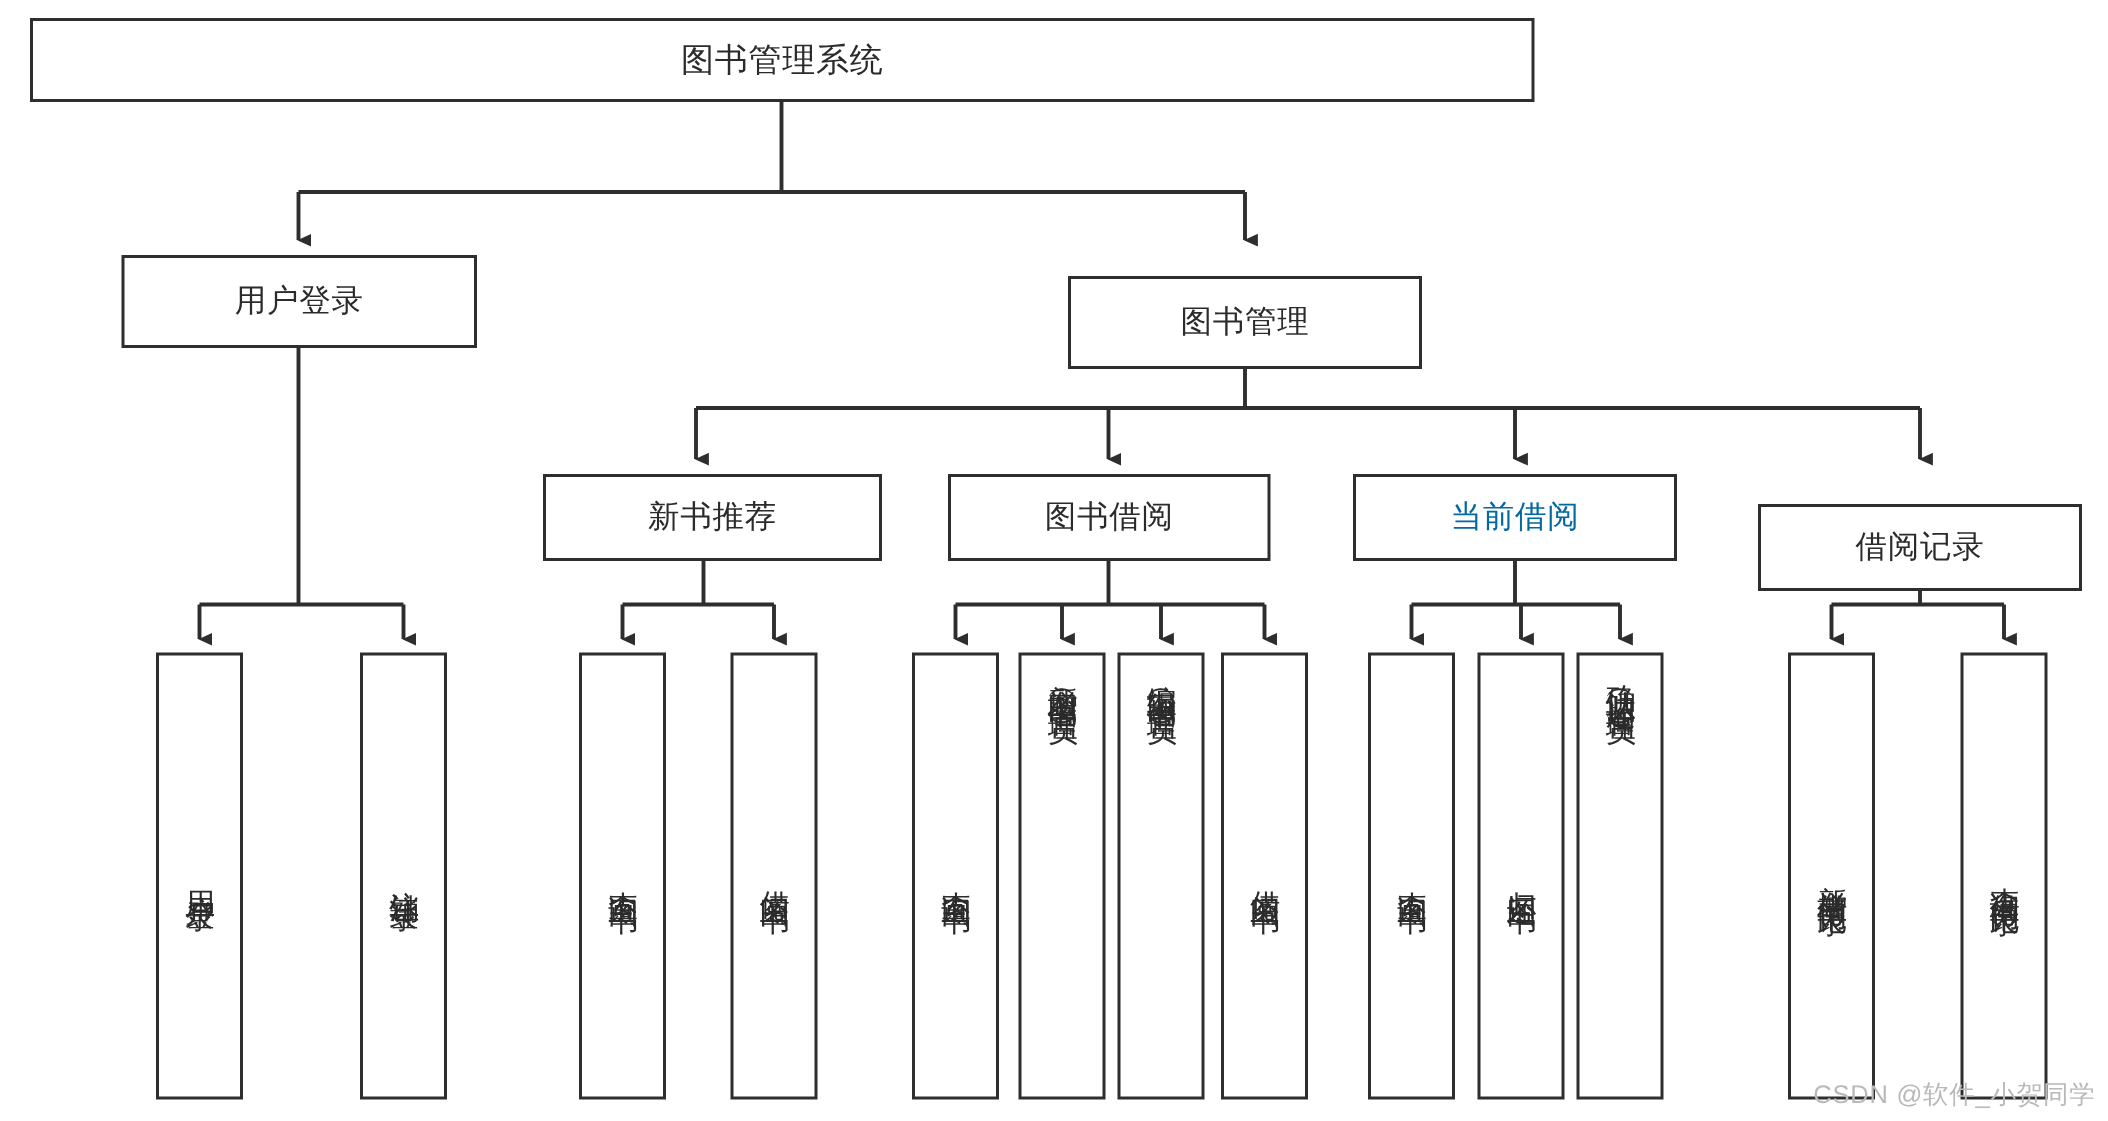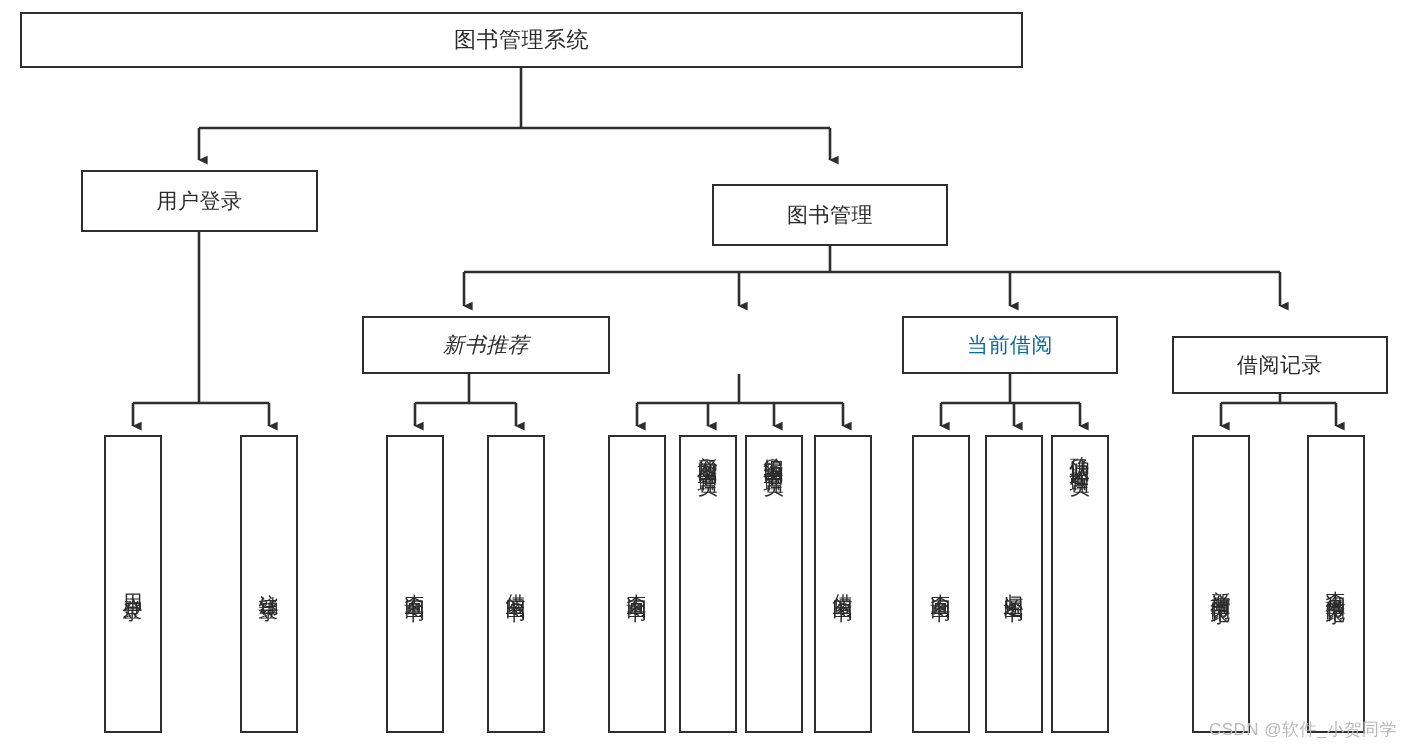--- a/index.html
+++ b/index.html
@@ -140,22 +140,25 @@
     <span class="label">图书管理系统</span>
   </div>
 
   <div class="node horiz" style="left: 81px; top: 170px; width: 237px; height: 62px; border-color: rgb(46, 46, 46); color: rgb(43, 43, 43);">
     <span class="label">用户登录</span>
   </div>
   <div class="node horiz" style="left: 712px; top: 184px; width: 236px; height: 62px; border-color: rgb(46, 46, 46); color: rgb(43, 43, 43);">
     <span class="label">图书管理</span>
   </div>
 
-  <div class="node horiz" style="left: 362px; top: 316px; width: 248px; height: 58px; border-color: rgb(46, 46, 46); color: rgb(43, 43, 43); font-style: italic;">
+  <div class="node horiz" style="left: 362px; top: 316px; width: 226px; height: 58px; border-color: rgb(46, 46, 46); color: rgb(43, 43, 43);">
     <span class="label">新书推荐</span>
+  </div>
+  <div class="node horiz" style="left: 632px; top: 316px; width: 215px; height: 58px; border-color: rgb(46, 46, 46); color: rgb(43, 43, 43);">
+    <span class="label">图书借阅</span>
   </div>
   <div class="node horiz" style="left: 902px; top: 316px; width: 216px; height: 58px; border-color: rgb(46, 46, 46); color: #0369a1;">
     <span class="label">当前借阅</span>
   </div>
   <div class="node horiz" style="left: 1172px; top: 316px; width: 216px; height: 58px; border-color: rgb(46, 46, 46); color: rgb(43, 43, 43); margin-top: 20px;">
     <span class="label">借阅记录</span>
   </div>
 
   <div class="node vert center" style="left: 104px; top: 435px; width: 58px; height: 298px; border-color: rgb(46, 46, 46); color: rgb(43, 43, 43);">
     <span class="label">用户登录</span>

